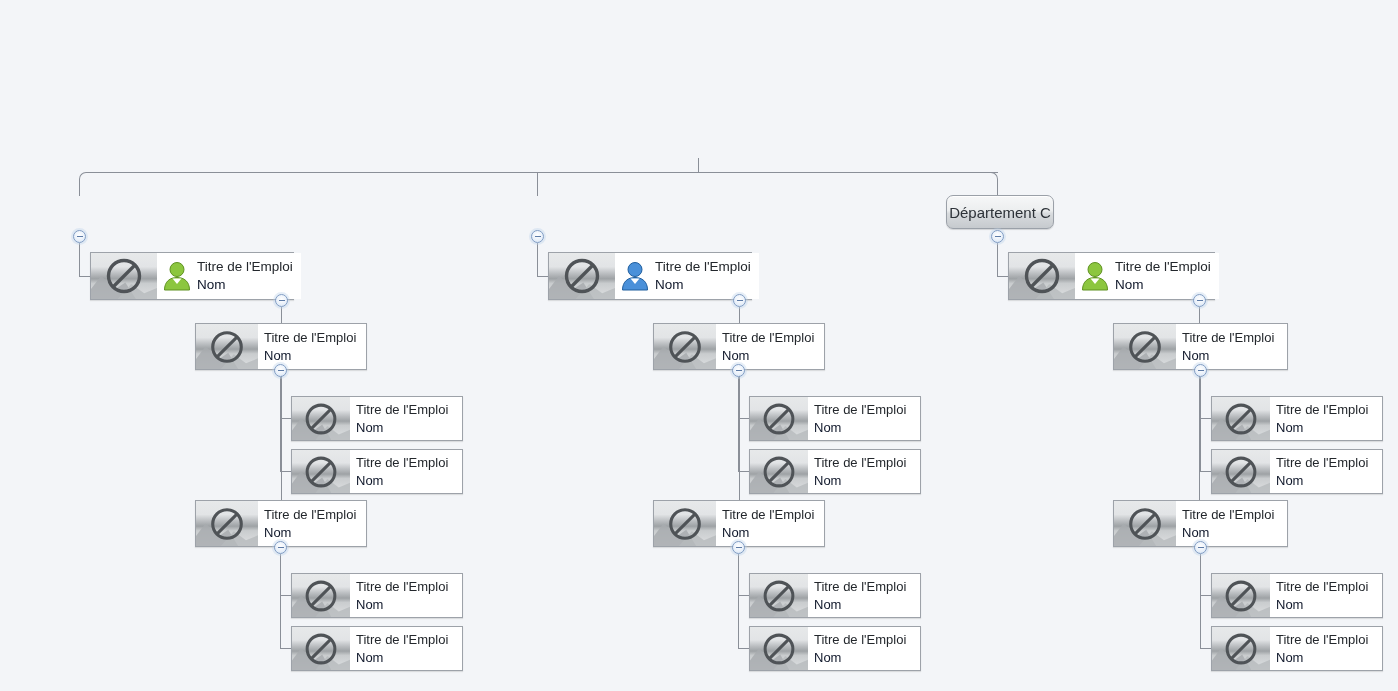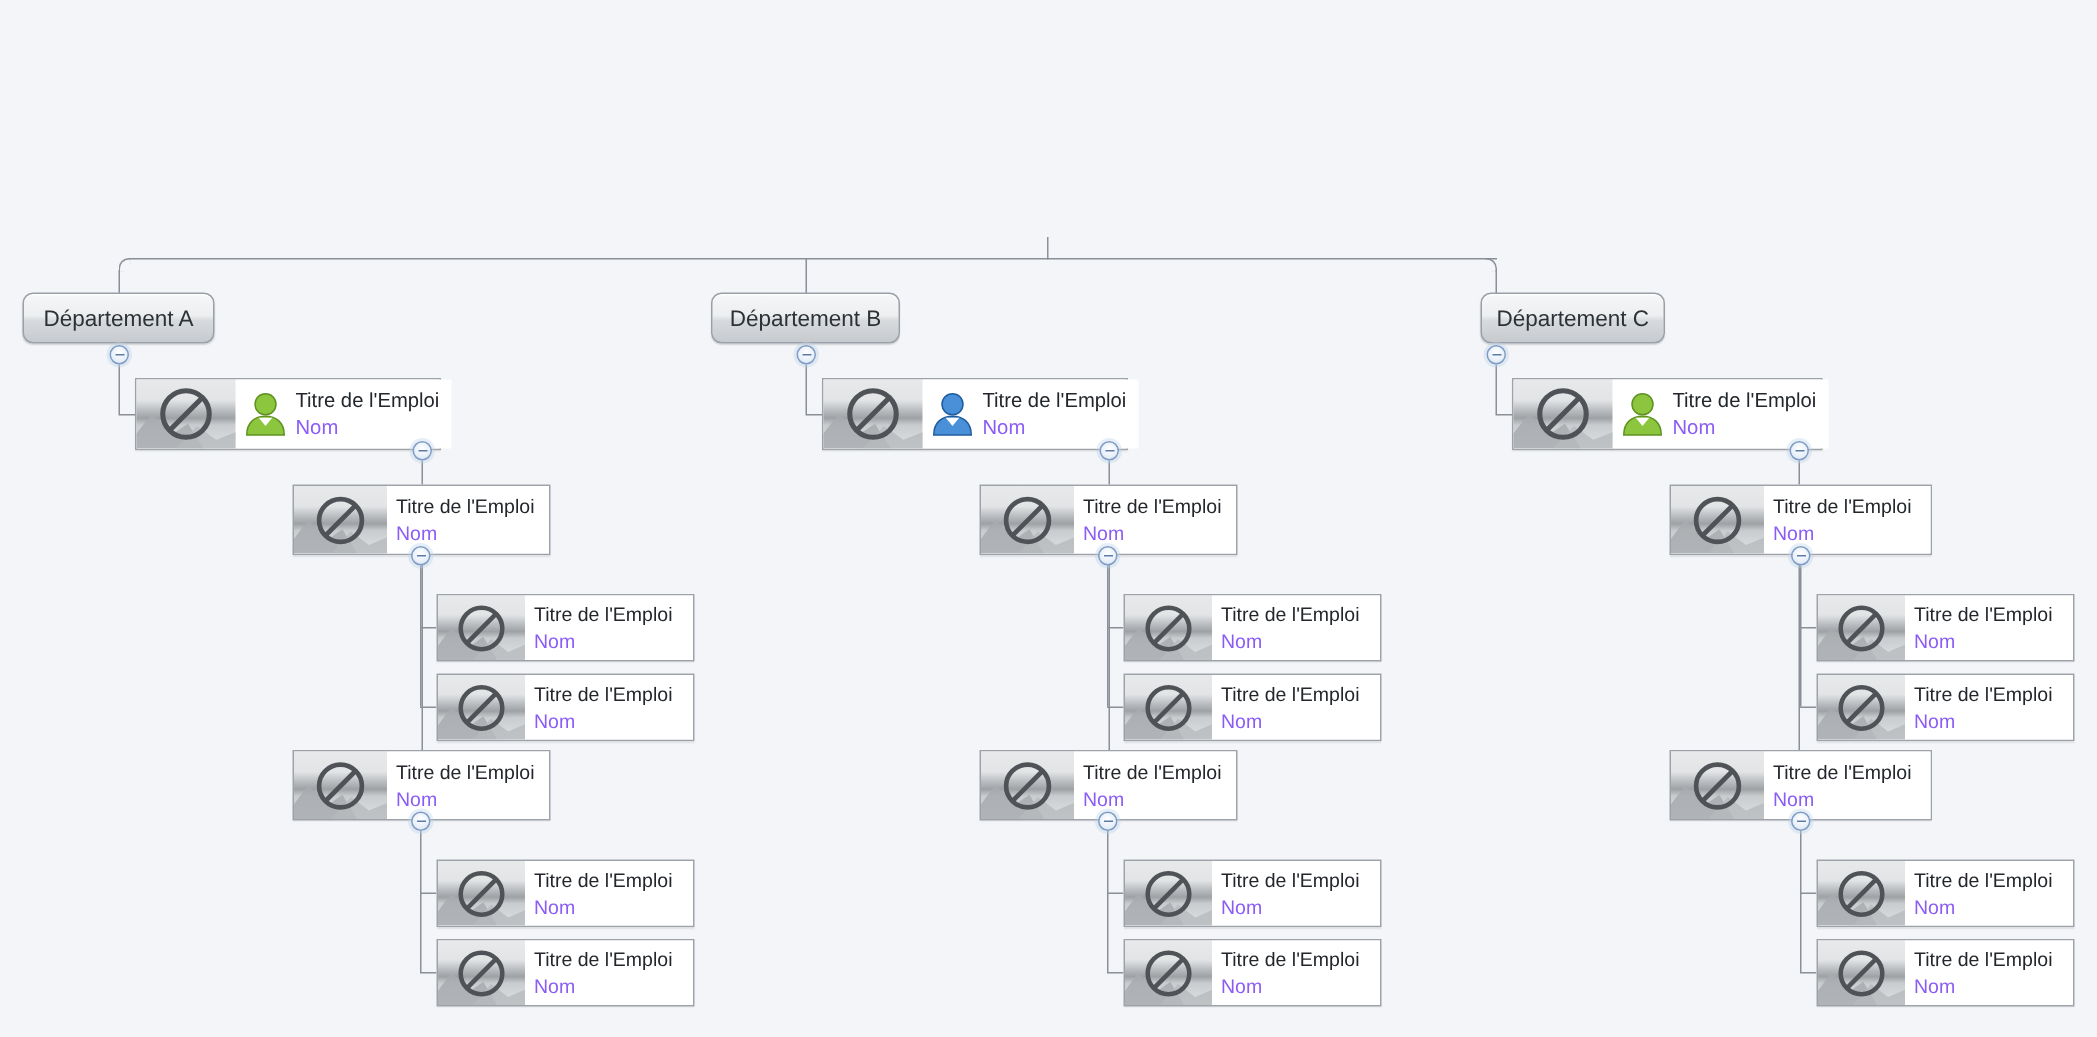--- a/index.html
+++ b/index.html
@@ -126,21 +126,21 @@
     gap: 6px;
     background: #ffffff;
   }
   .card .avatar { flex: 0 0 auto; display: block; }
   .card .labels {
     display: flex; flex-direction: column;
     justify-content: center;
     line-height: 1.36;
   }
   .card .labels .title { font-size: 13px; color: #23272c; white-space: nowrap; }
-  .card .labels .name  { font-size: 13px; color: #8b5cf6; white-space: nowrap; }
+  .card .labels .name  { font-size: 13px; color: #0f172a; white-space: nowrap; }
   .card.lvl1 .labels .title,
   .card.lvl1 .labels .name { font-size: 13.5px; }
 
   
   .toggle {
     position: absolute;
     width: 13px; height: 13px;
     border-radius: 50%;
     border: 1px solid #7f9cc4;
     background: radial-gradient(circle at 50% 38%, #ffffff 0%, #eaf1fa 55%, #d3e1f1 100%);
@@ -165,21 +165,20 @@
   <div class="ln h" style="left:86px; top:172px; width:912px;"></div>
 
   <div class="corner tl" style="left:79px; top:172px; width:8px; height:9px;"></div>
   <div class="ln v" style="left:79px; top:180px; height:16px;"></div>
 
   <div class="ln v" style="left:537px; top:172px; height:24px;"></div>
 
   <div class="corner tr" style="left:990px; top:172px; width:8px; height:9px;"></div>
   <div class="ln v" style="left:997px; top:180px; height:16px;"></div>
 
-  <div class="dept" style="left:15px; top:195px; width:128px;">Département A</div>
   <div class="toggle" style="left:73px; top:230px;"></div>
 
   <div class="ln v" style="left:79px; top:243px; height:33px;"></div>
   <div class="ln h" style="left:79px; top:276px; width:11px;"></div>
 
   <div class="card lvl1" style="left:90px; top:252px; width:204px; height:48px;">
     <div class="photo" style="width:66px;">
       <svg class="noentry" width="38" height="38" viewBox="0 0 38 38" aria-hidden="true">
         <circle cx="19" cy="19" r="15.5" fill="none" stroke="#4f5357" stroke-width="3.4"></circle>
         <line x1="8.5" y1="29.5" x2="29.5" y2="8.5" stroke="#4f5357" stroke-width="3.4"></line>
@@ -293,21 +292,20 @@
       </svg>
     </div>
     <div class="body">
       <div class="labels">
         <span class="title">Titre de l'Emploi</span>
         <span class="name">Nom</span>
       </div>
     </div>
   </div>
 
-  <div class="dept" style="left:474px; top:195px; width:126px;">Département B</div>
   <div class="toggle" style="left:531px; top:230px;"></div>
 
   <div class="ln v" style="left:537px; top:243px; height:33px;"></div>
   <div class="ln h" style="left:537px; top:276px; width:11px;"></div>
 
   <div class="card lvl1" style="left:548px; top:252px; width:204px; height:48px;">
     <div class="photo" style="width:66px;">
       <svg class="noentry" width="38" height="38" viewBox="0 0 38 38" aria-hidden="true">
         <circle cx="19" cy="19" r="15.5" fill="none" stroke="#4f5357" stroke-width="3.4"></circle>
         <line x1="8.5" y1="29.5" x2="29.5" y2="8.5" stroke="#4f5357" stroke-width="3.4"></line>
@@ -421,21 +419,21 @@
       </svg>
     </div>
     <div class="body">
       <div class="labels">
         <span class="title">Titre de l'Emploi</span>
         <span class="name">Nom</span>
       </div>
     </div>
   </div>
 
-  <div class="dept" style="left:987px; top:195px; width:123px;">Département C</div>
+  <div class="dept" style="left:946px; top:195px; width:108px;">Département C</div>
   <div class="toggle" style="left:991px; top:230px;"></div>
 
   <div class="ln v" style="left:997px; top:243px; height:33px;"></div>
   <div class="ln h" style="left:997px; top:276px; width:11px;"></div>
 
   <div class="card lvl1" style="left:1008px; top:252px; width:207px; height:48px;">
     <div class="photo" style="width:66px;">
       <svg class="noentry" width="38" height="38" viewBox="0 0 38 38" aria-hidden="true">
         <circle cx="19" cy="19" r="15.5" fill="none" stroke="#4f5357" stroke-width="3.4"></circle>
         <line x1="8.5" y1="29.5" x2="29.5" y2="8.5" stroke="#4f5357" stroke-width="3.4"></line>

